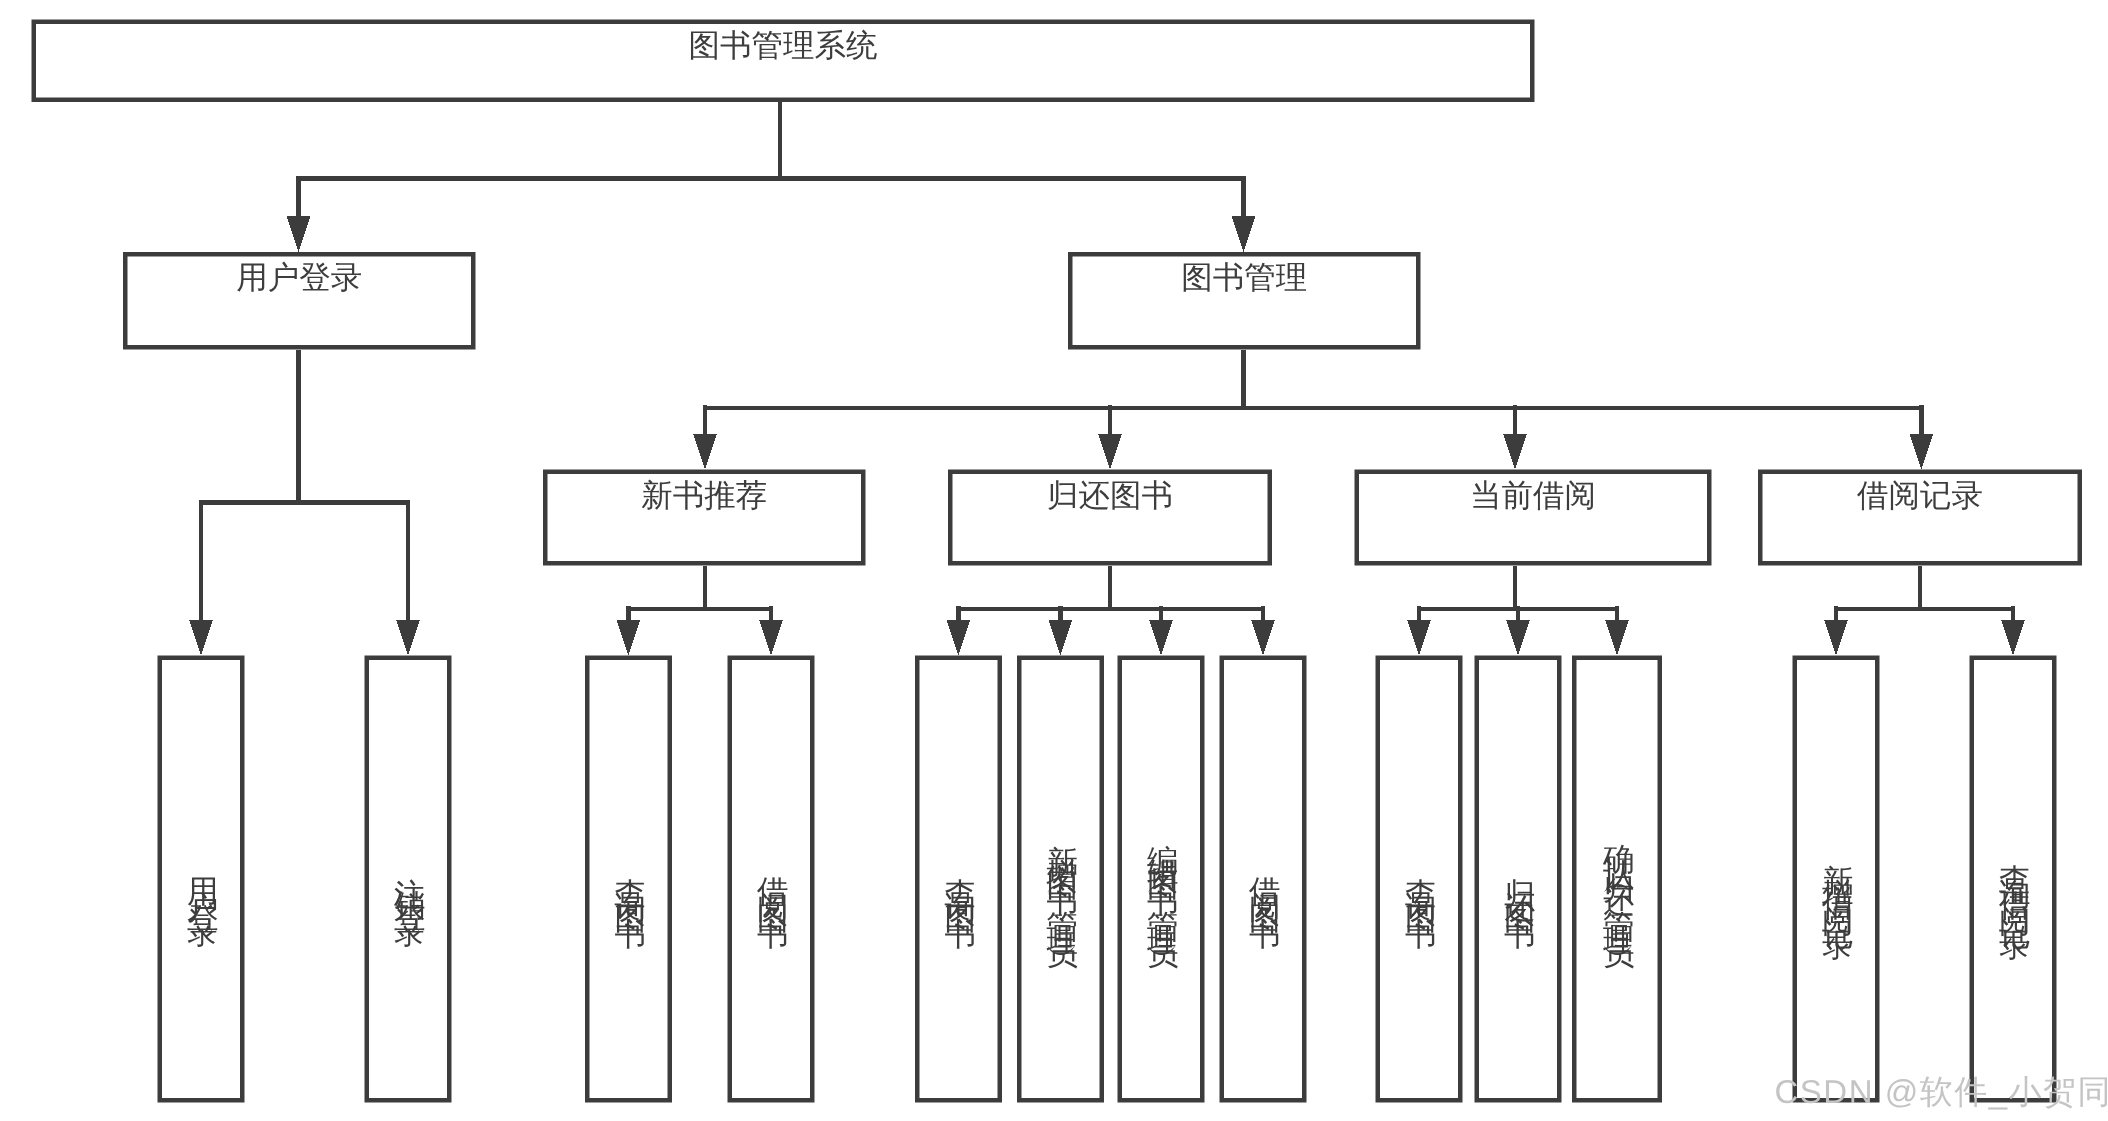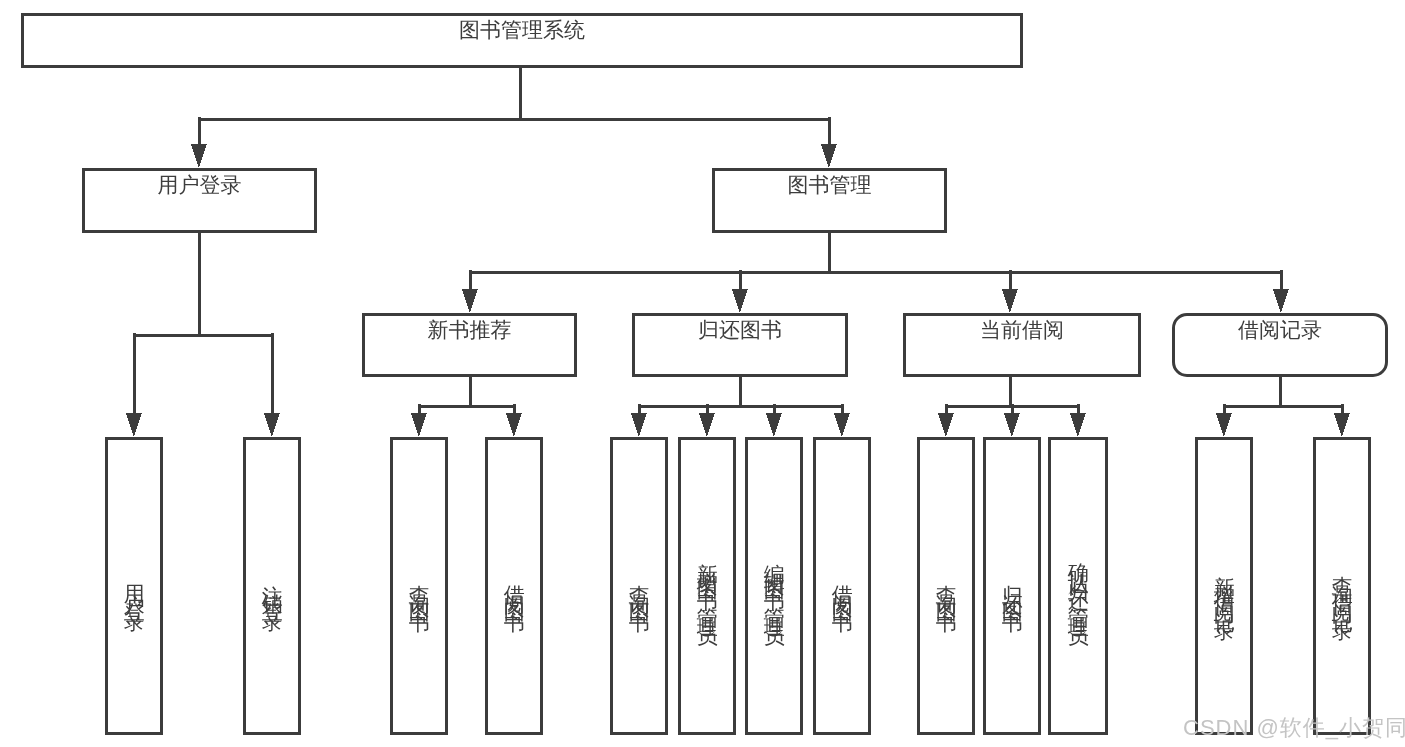--- a/index.html
+++ b/index.html
@@ -98,21 +98,21 @@
 
   <div class="hnode" style="left:712px;top:168px;width:235px;height:65px;">
     <span>图书管理</span>
   </div>
   <div class="hnode" style="left:632px;top:313px;width:216px;height:64px;">
     <span>归还图书</span>
   </div>
   <div class="hnode" style="left:903px;top:313px;width:238px;height:64px;">
     <span>当前借阅</span>
   </div>
-  <div class="hnode" style="left:1172px;top:313px;width:216px;height:64px;border-radius:15px;">
+  <div class="hnode" style="left:1172px;top:313px;width:216px;height:64px;">
     <span>借阅记录</span>
   </div>
 
   <div class="leaf" style="left:105px;">
     <span>用户登录</span>
   </div>
   <div class="leaf" style="left:243px;">
     <span>注销登录</span>
   </div>
 

